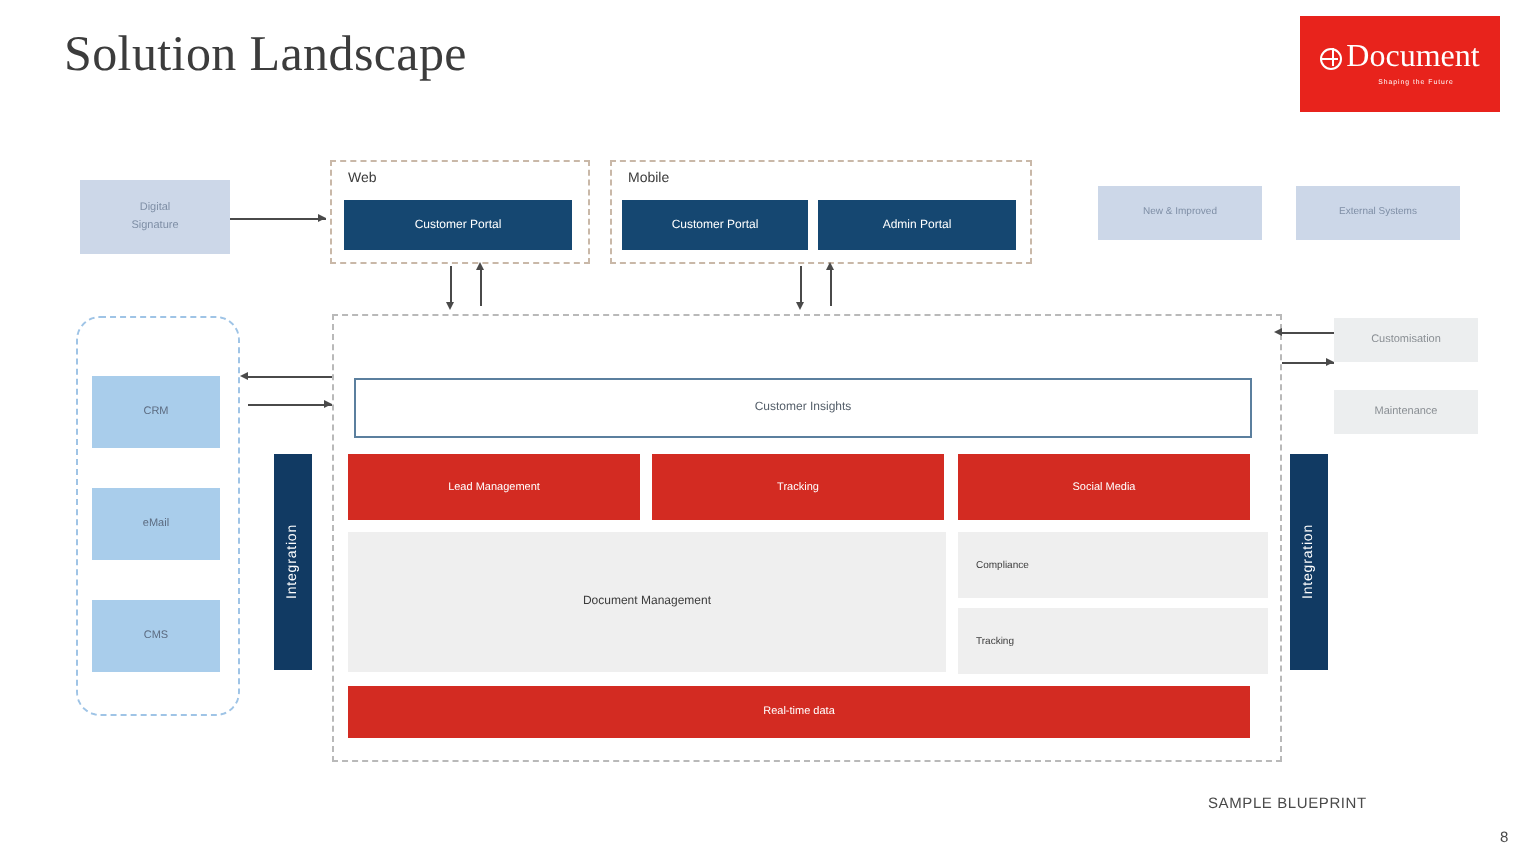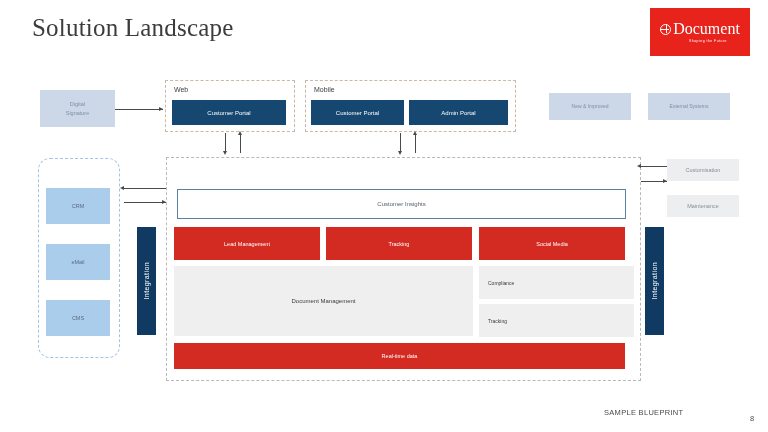--- a/index.html
+++ b/index.html
@@ -235,21 +235,21 @@
   .ah-right {
     border-top: 2.5px solid transparent;
     border-bottom: 2.5px solid transparent;
     border-left: 4px solid #4a4a4a;
   }
 
   
   .footer-label {
     position: absolute;
     left: 604px;
-    top: 408px;
+    top: 397px;
     font-size: 7.5px;
     color: #4a4a4a;
     letter-spacing: 0.3px;
   }
   .footer-page {
     position: absolute;
     left: 750px;
     top: 414px;
     font-size: 7.5px;
     color: #4a4a4a;

